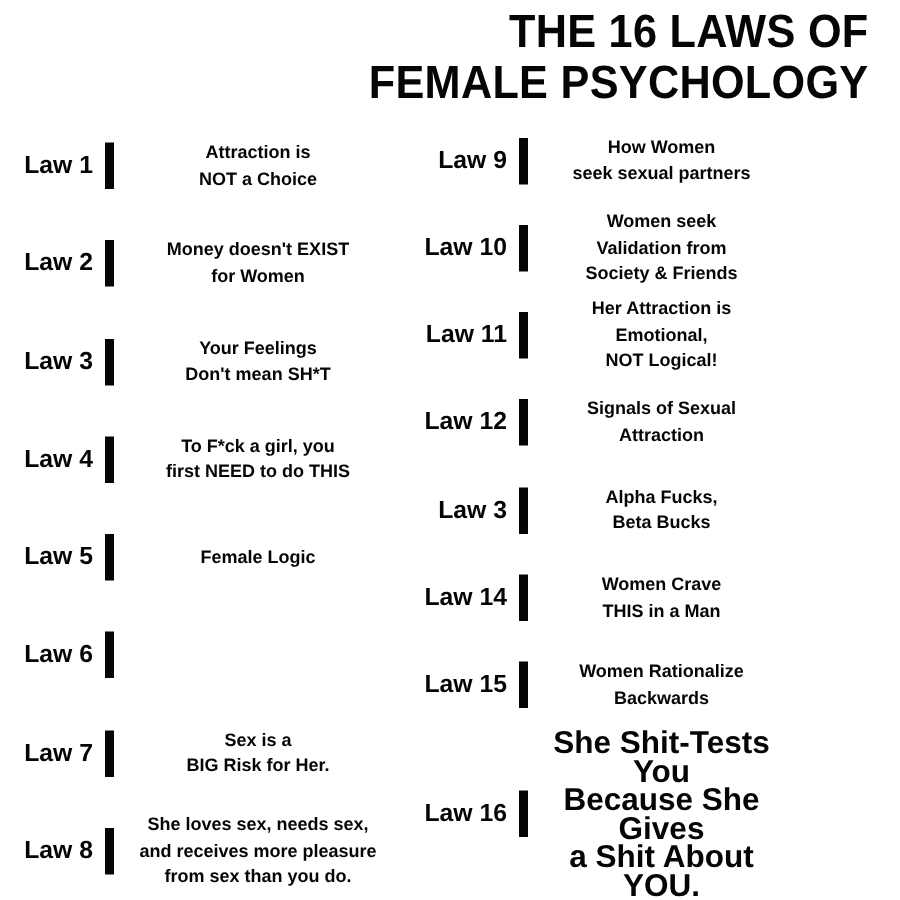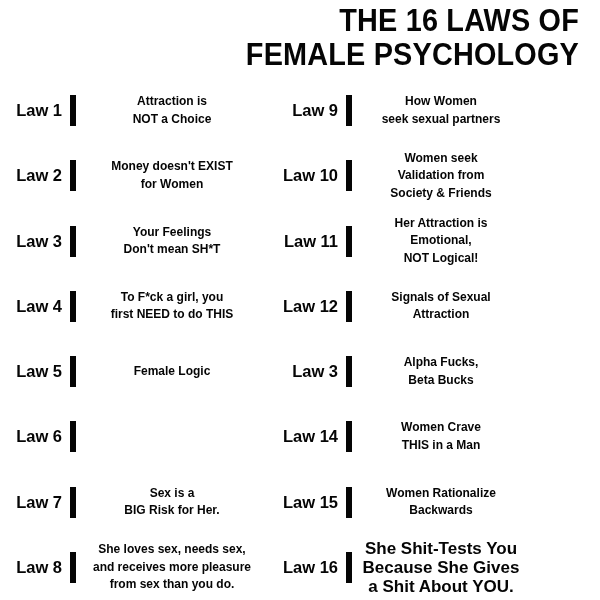--- a/index.html
+++ b/index.html
@@ -96,21 +96,21 @@
     line-height: 17.5px;
     color: #050505;
     padding-right: 6px;
     white-space: pre-line;
   }
   .col-right .law-text {
     padding-right: 12px;
     padding-left: 2px;
   }
   .law-text.big {
-    font-size: 17px;
+    font-size: 21px;
     line-height: 19px;
   }
 </style>
 </head>
 <body>
 
 <div class="poster">
 
   <div class="title-block">
     <span class="title-line">THE 16 LAWS OF</span>

